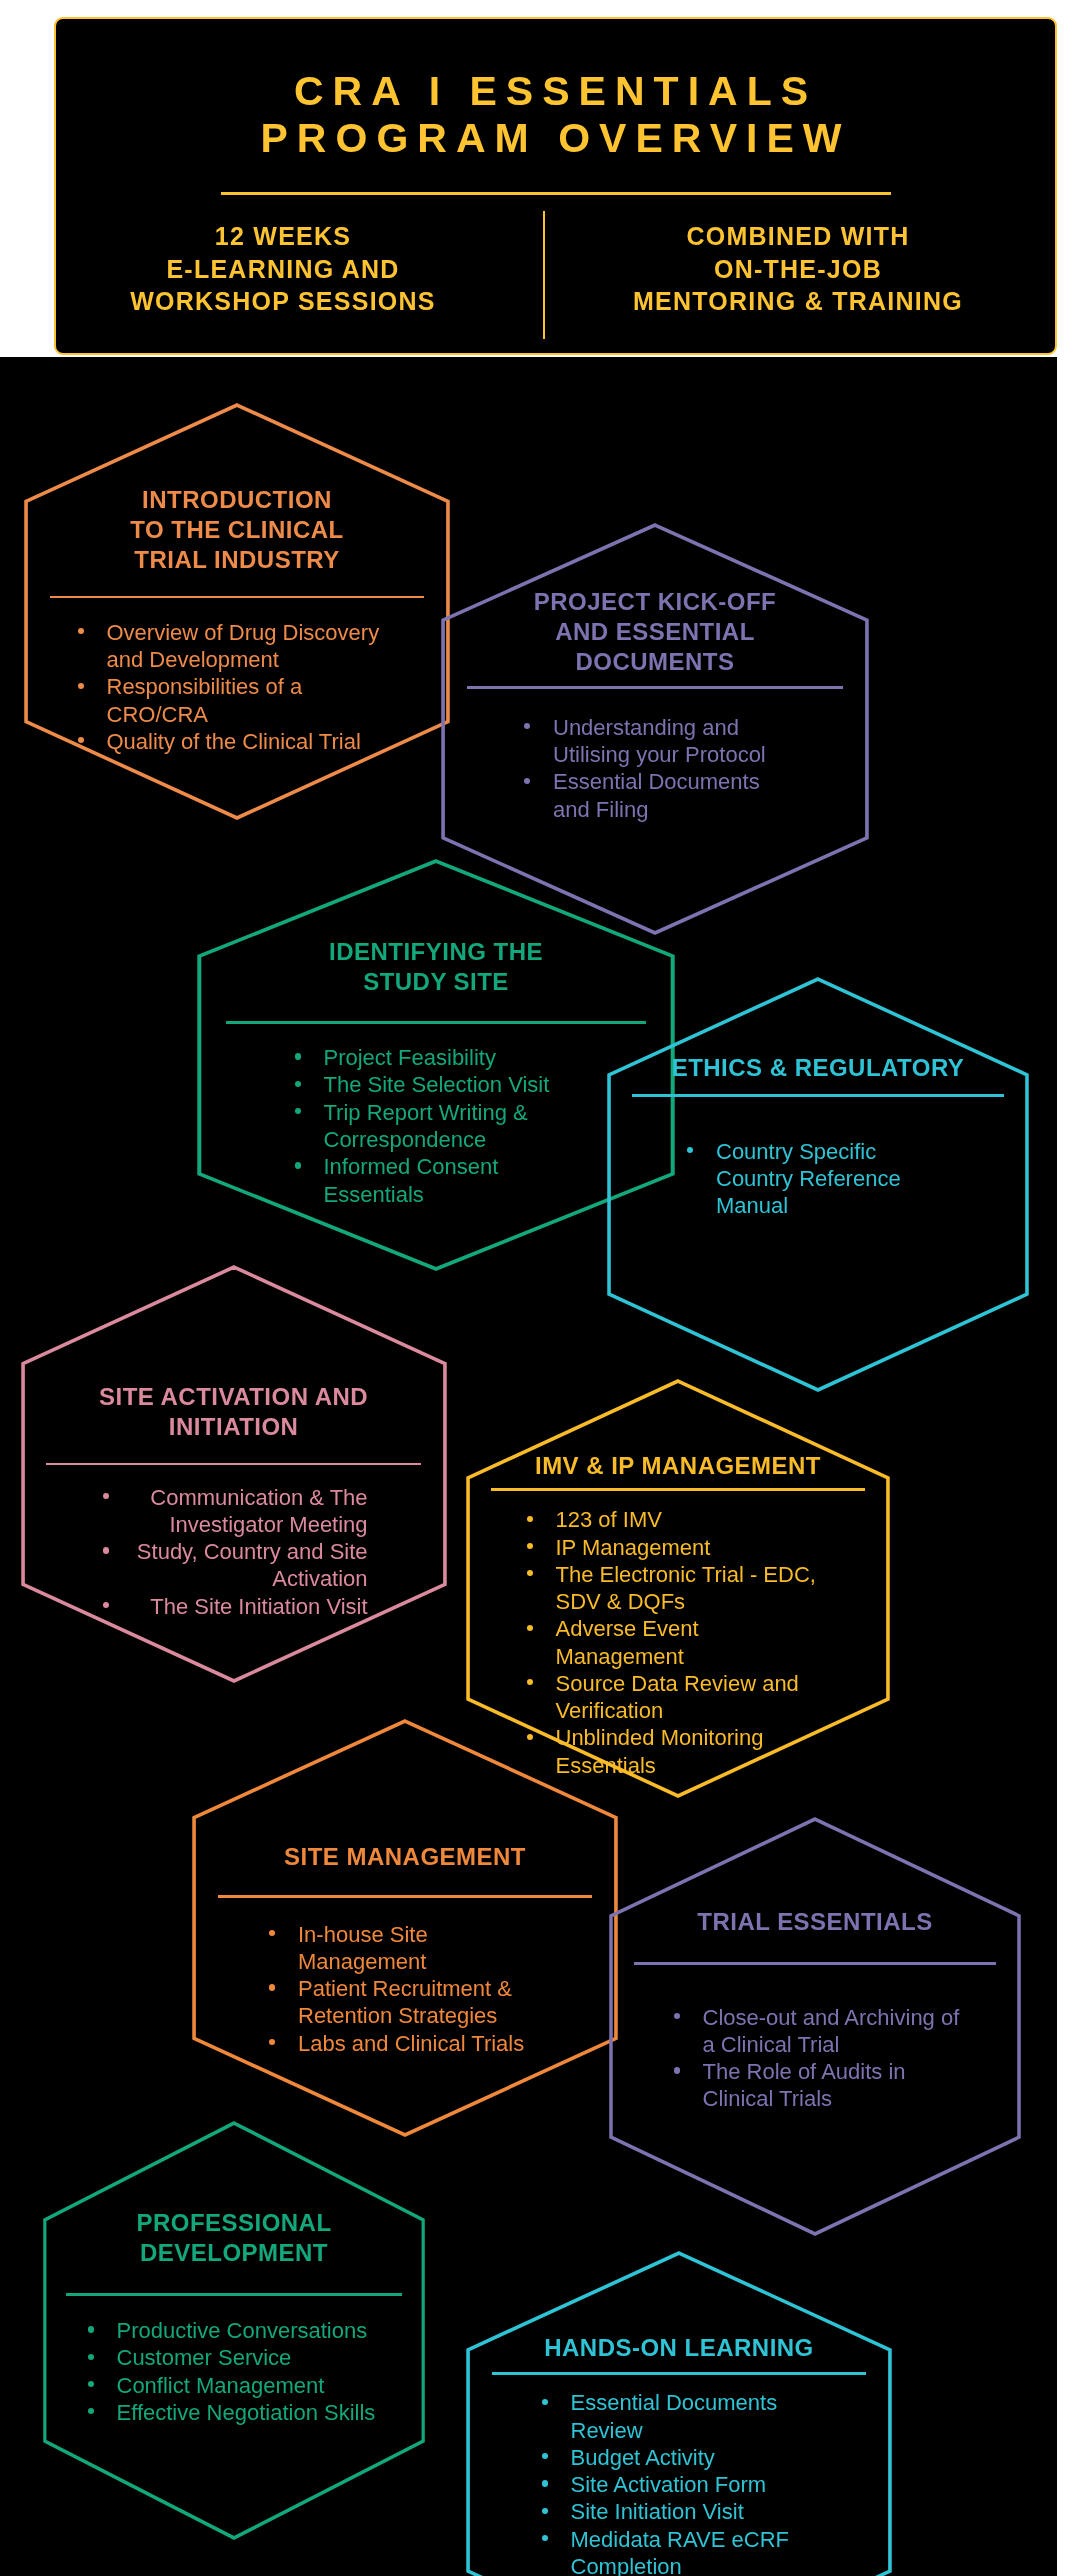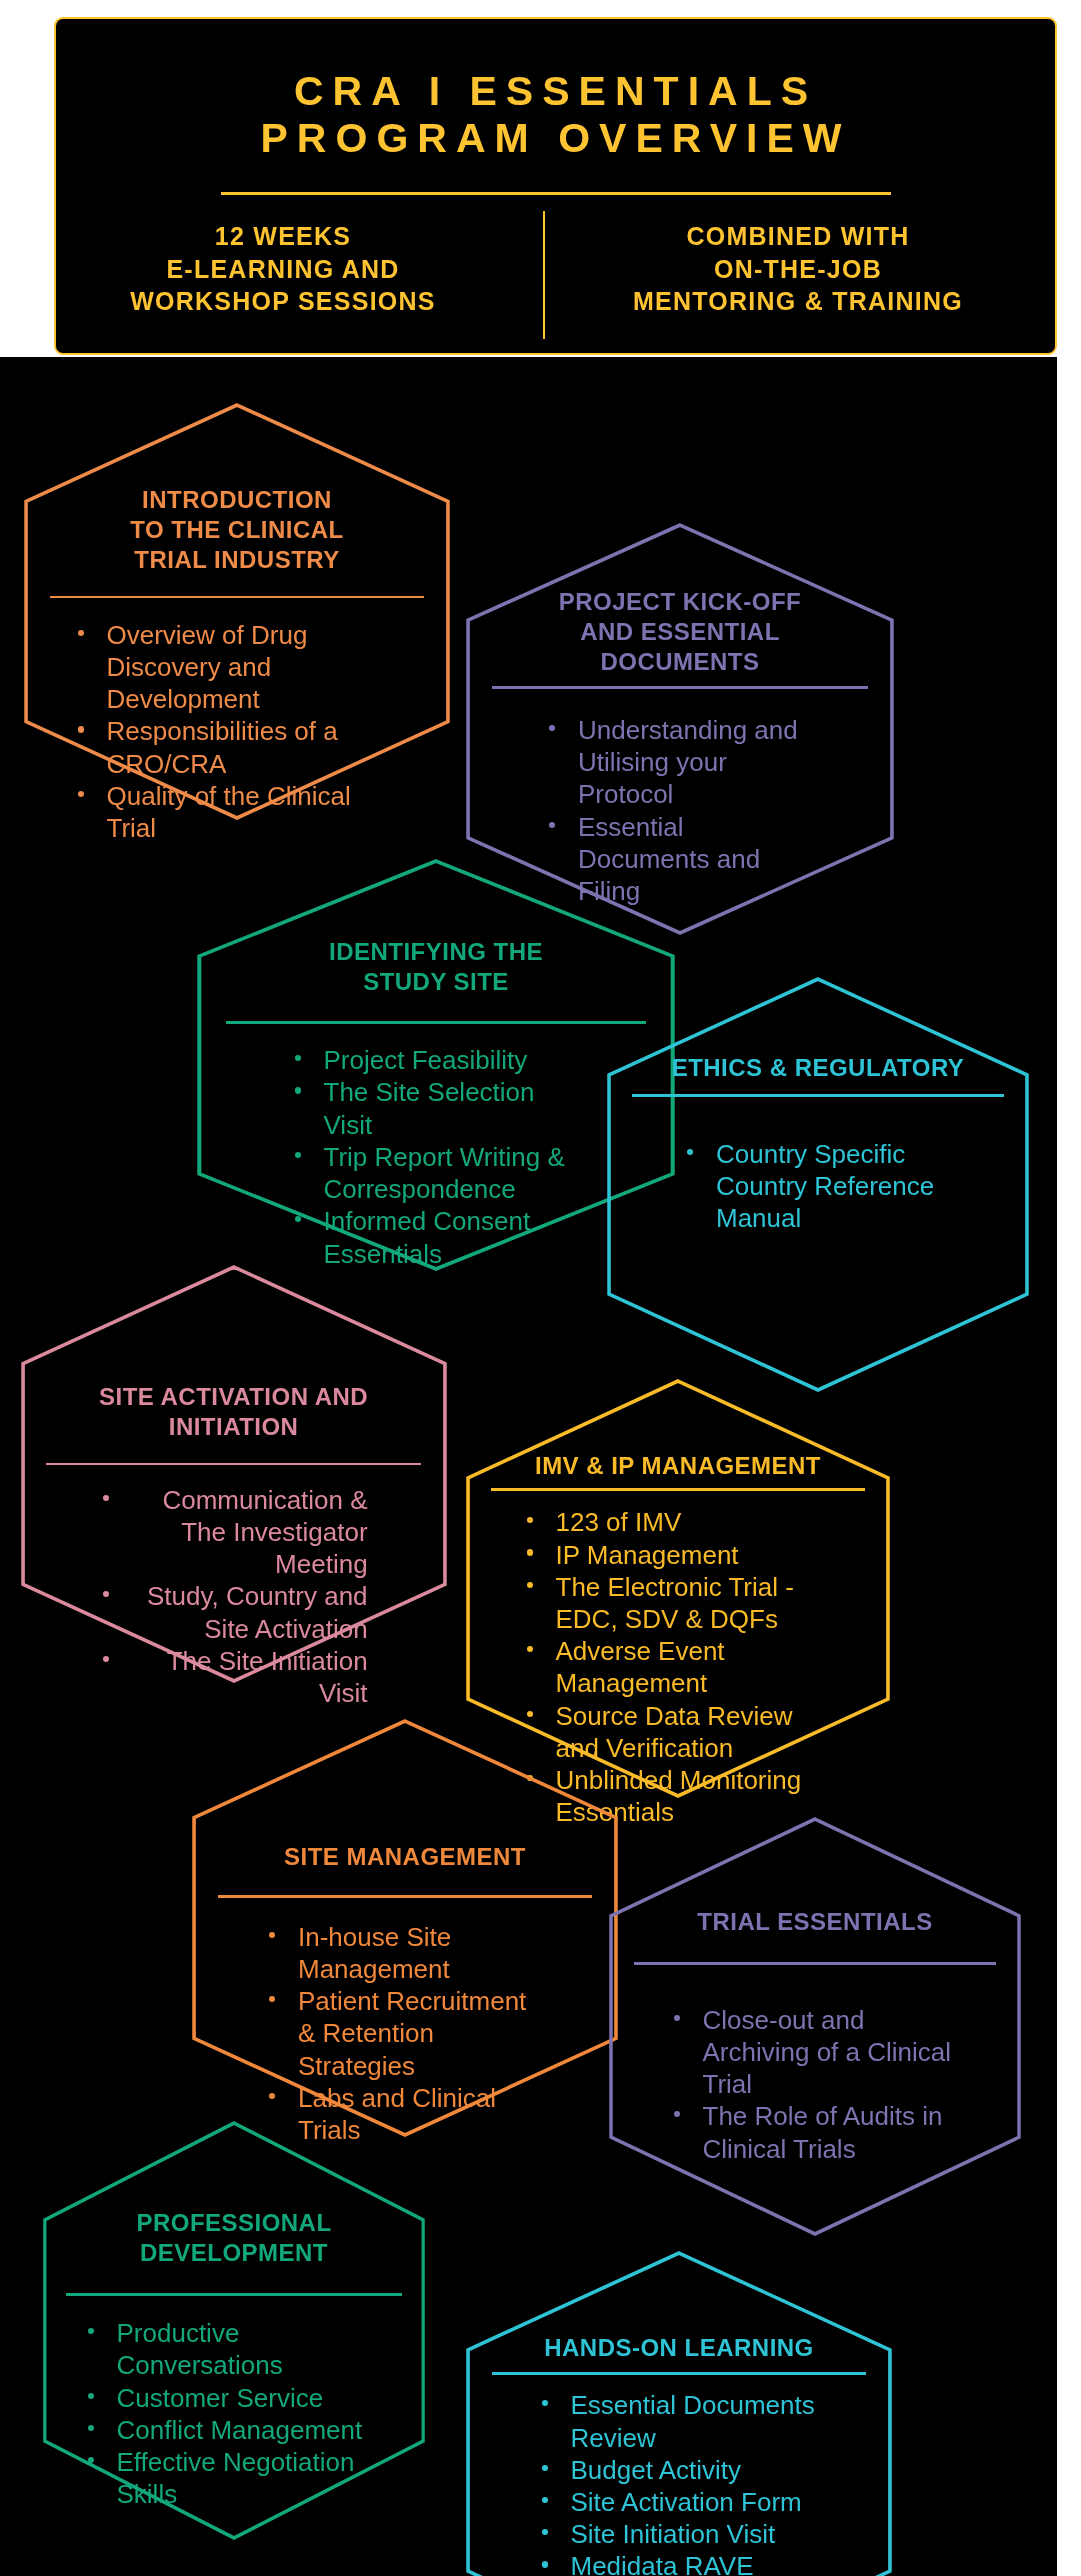--- a/index.html
+++ b/index.html
@@ -21,27 +21,27 @@
   .sub-right{left:546px;}
   .sub-sep{position:absolute;left:487px;top:192px;width:2.1px;height:128px;background:#FDC331;}
   
   .hex{position:absolute;}
   .hex svg{position:absolute;left:0;top:0;width:100%;height:100%;display:block;}
   .hex-content{position:absolute;left:0;top:0;right:0;bottom:0;display:flex;
     flex-direction:column;align-items:center;box-sizing:border-box;}
   .hex-title{margin:0;text-align:center;font-size:24px;font-weight:700;line-height:1.25;
     letter-spacing:0.02em;white-space:pre-line;}
   .hex-rule{height:2.6px;width:88%;background:currentColor;flex:none;}
-  .hex ul{list-style:none;margin:0;padding:0;font-size:26px;line-height:1.24;font-weight:400;}
+  .hex ul{list-style:none;margin:0;padding:0;font-size:22px;line-height:1.24;font-weight:400;}
   .hex li{position:relative;padding-left:32px;}
   .hex li::before{content:"";position:absolute;left:3.1px;top:0.42em;width:6.2px;height:6.2px;
     border-radius:50%;background:currentColor;}
   
   .m0{left:24px;top:403px;width:426px;height:417px;}   .m0 .hex-content{padding-top:82px;} .m0 .hex-rule{margin:20.6px 0 20.6px;} .m0 ul{width:325px;}
-  .m1{left:466px;top:523px;width:428px;height:412px;} .m1 .hex-content{padding-top:64px;} .m1 .hex-rule{margin:9.3px 0 25px;} .m1 ul{width:268px;}
+  .m1{left:441px;top:523px;width:428px;height:412px;} .m1 .hex-content{padding-top:64px;} .m1 .hex-rule{margin:9.3px 0 25px;} .m1 ul{width:268px;}
   .m2{left:197px;top:859px;width:478px;height:412px;} .m2 .hex-content{padding-top:78px;} .m2 .hex-rule{margin:24px 0 20.6px;} .m2 ul{width:289px;}
   .m3{left:607px;top:977px;width:422px;height:415px;}.m3 .hex-content{padding-top:76px;} .m3 .hex-rule{margin:11.3px 0 41px;} .m3 ul{width:268px;}
   .m4{left:20.6px;top:1265px;width:426px;height:418px;}  .m4 .hex-content{padding-top:117px;} .m4 .hex-rule{margin:20.6px 0 18.5px;} .m4 ul{width:268px;text-align:right;}
   .m5{left:466px;top:1379px;width:424px;height:419px;} .m5 .hex-content{padding-top:72px;} .m5 .hex-rule{margin:7.2px 0 15.5px;} .m5 ul{width:309px;}
   .m6{left:192px;top:1719px;width:426px;height:418px;} .m6 .hex-content{padding-top:123px;} .m6 .hex-rule{margin:23px 0 23px;} .m6 ul{width:278px;}
   .m7{left:609px;top:1817px;width:412px;height:419px;}.m7 .hex-content{padding-top:90px;} .m7 .hex-rule{margin:25px 0 39px;} .m7 ul{width:289px;}
   .m8{left:23px;top:2121px;width:382px;height:419px;margin-left:20px;}  .m8 .hex-content{padding-top:87px;} .m8 .hex-rule{margin:25px 0 21.6px;} .m8 ul{width:299px;}
   .m9{left:466px;top:2251px;width:426px;height:419px;} .m9 .hex-content{padding-top:82px;} .m9 .hex-rule{margin:9.3px 0 14.4px;} .m9 ul{width:281px;}
 </style>
 </head>

